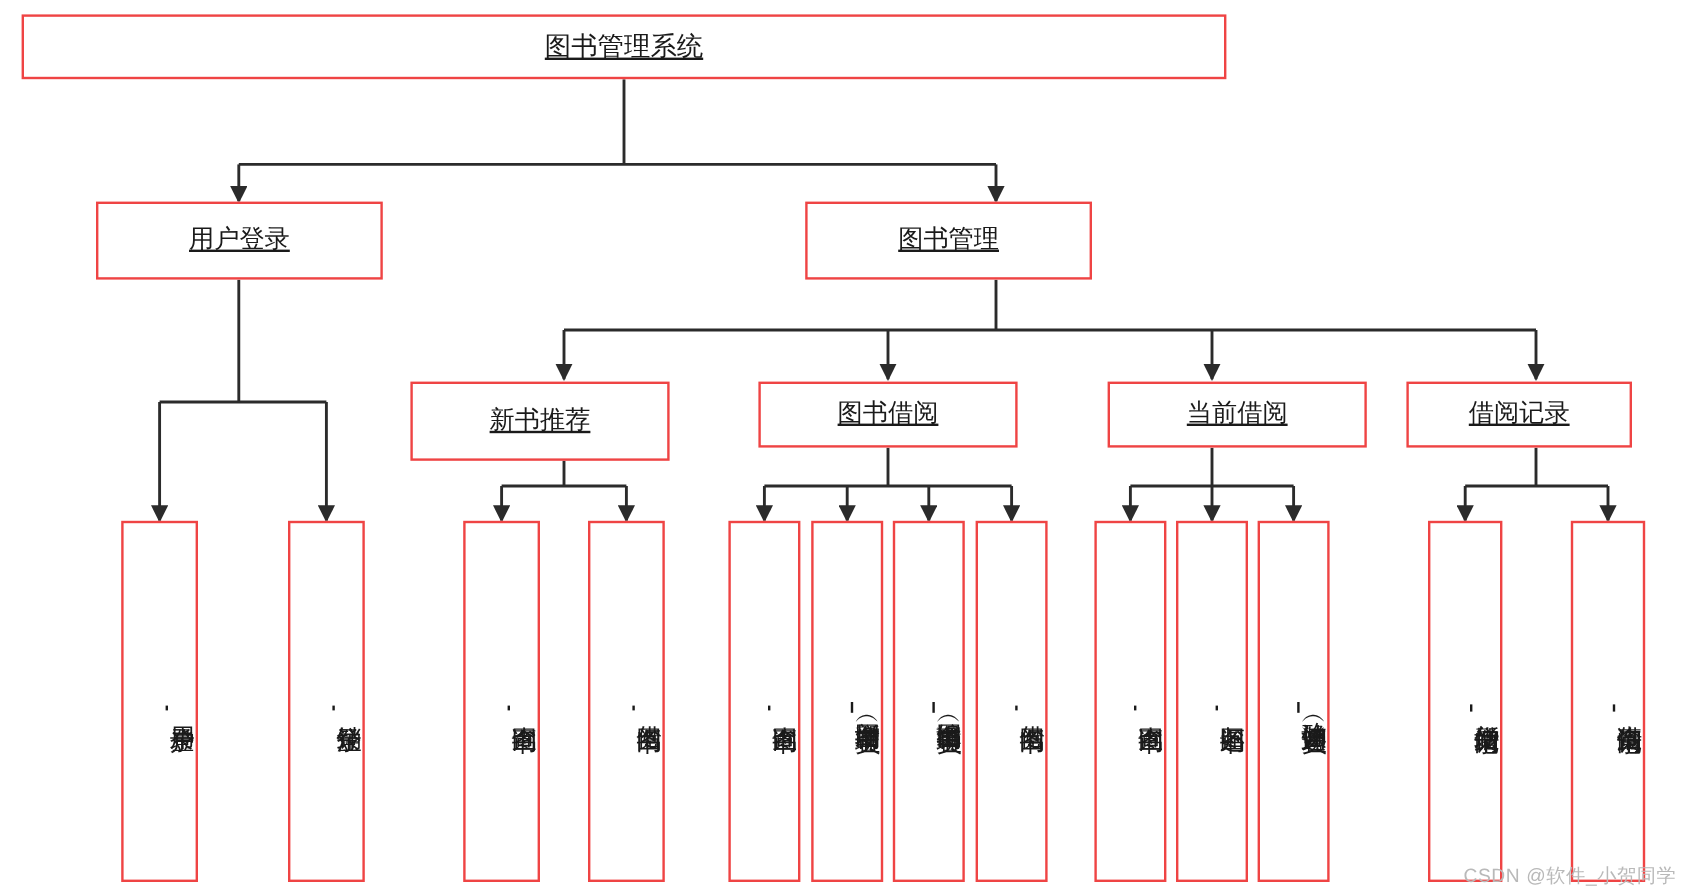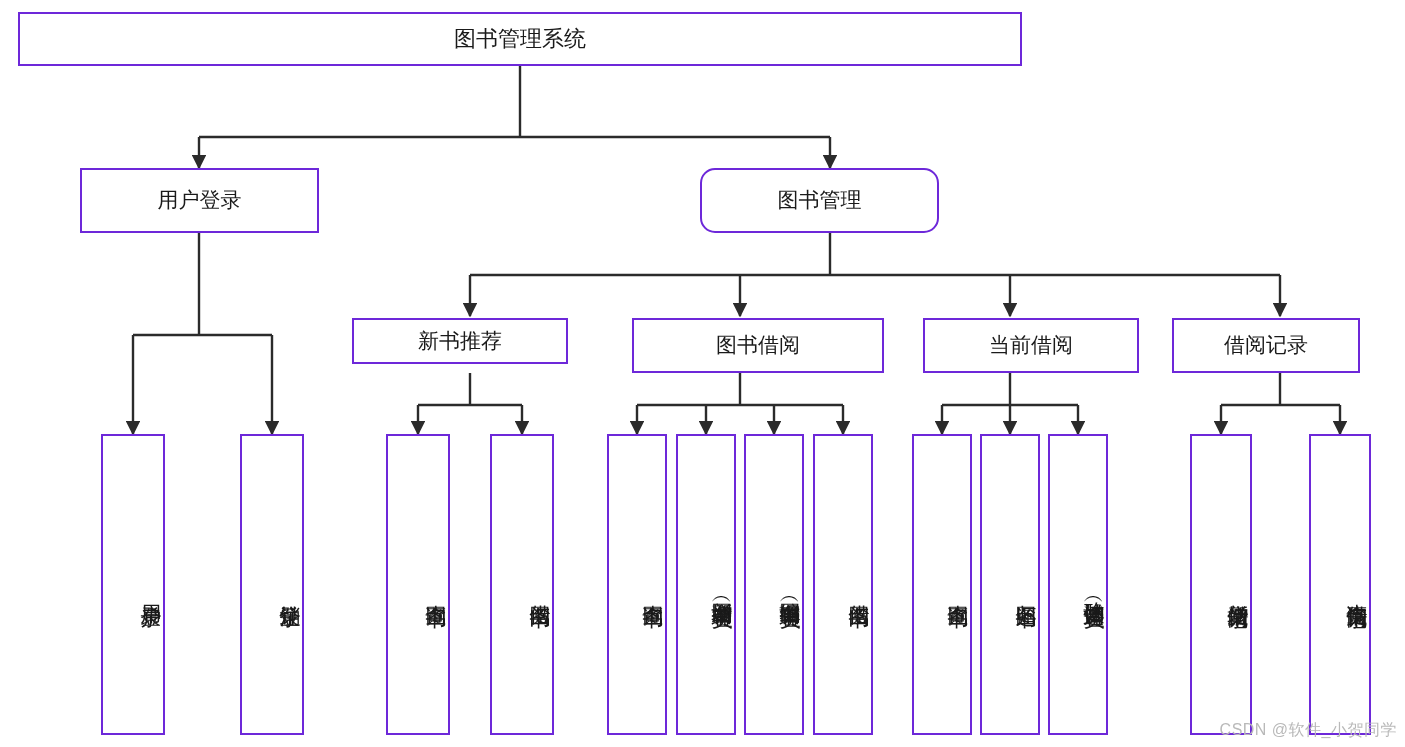--- a/index.html
+++ b/index.html
@@ -21,28 +21,29 @@
     position: absolute;
     top: 0;
     left: 0;
     width: 1405px;
     height: 747px;
     pointer-events: none;
   }
   .node {
     position: absolute;
     box-sizing: border-box;
-    border: 2px solid #6d28d9;
+    border: 2px solid #ef4444;
     background: #ffffff;
     display: flex;
     align-items: center;
     justify-content: center;
     color: #1a1a1a;
     text-align: left;
     line-height: 1.18;
+    text-decoration: underline;
   }
   .node-label {
     display: block;
     white-space: pre-line;
   }
   
   .node.h {
     font-size: 21px;
   }
   .node.h.root {
@@ -127,28 +128,28 @@
     </g>
   </svg>
 
   <div class="node h root" style="left:18px; top:12px; width:1004px; height:54px;">
     <span class="node-label">图书管理系统</span>
   </div>
 
   <div class="node h" style="left:80px; top:168px; width:239px; height:65px;">
     <span class="node-label">用户登录</span>
   </div>
-  <div class="node h" style="left:700px; top:168px; width:239px; height:65px;border-radius:15px;">
+  <div class="node h" style="left:671px; top:168px; width:239px; height:65px;">
     <span class="node-label">图书管理</span>
   </div>
 
-  <div class="node h" style="left:352px; top:318px; width:216px; height:46px;">
+  <div class="node h" style="left:342px; top:318px; width:216px; height:66px;">
     <span class="node-label">新书推荐</span>
   </div>
-  <div class="node h" style="left:632px; top:318px; width:252px; height:55px;">
+  <div class="node h" style="left:632px; top:318px; width:216px; height:55px;">
     <span class="node-label">图书借阅</span>
   </div>
   <div class="node h" style="left:902px; top:318px; width:216px; height:55px;margin-left:21px;">
     <span class="node-label">当前借阅</span>
   </div>
   <div class="node h" style="left:1172px; top:318px; width:188px; height:55px;">
     <span class="node-label">借阅记录</span>
   </div>
 
   <div class="node v" style="left:101px; top:434px; width:64px; height:301px;">

